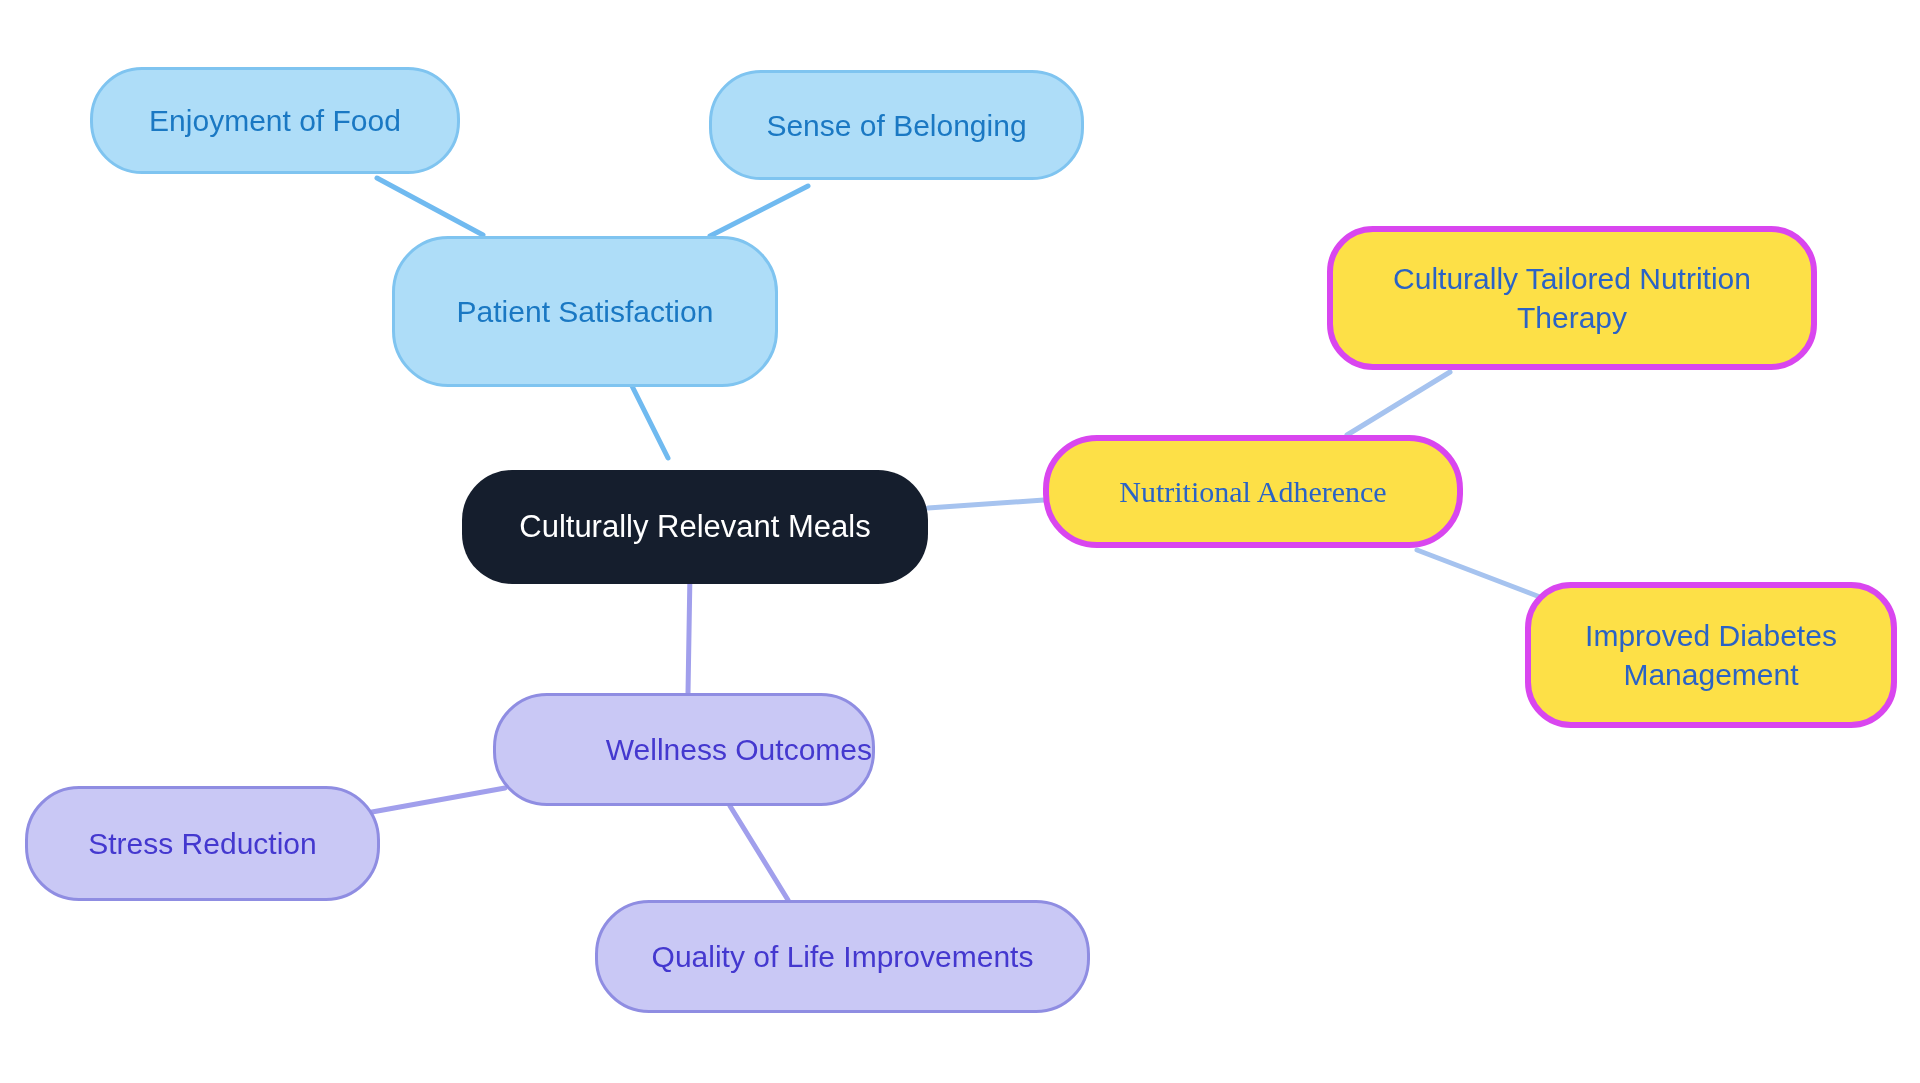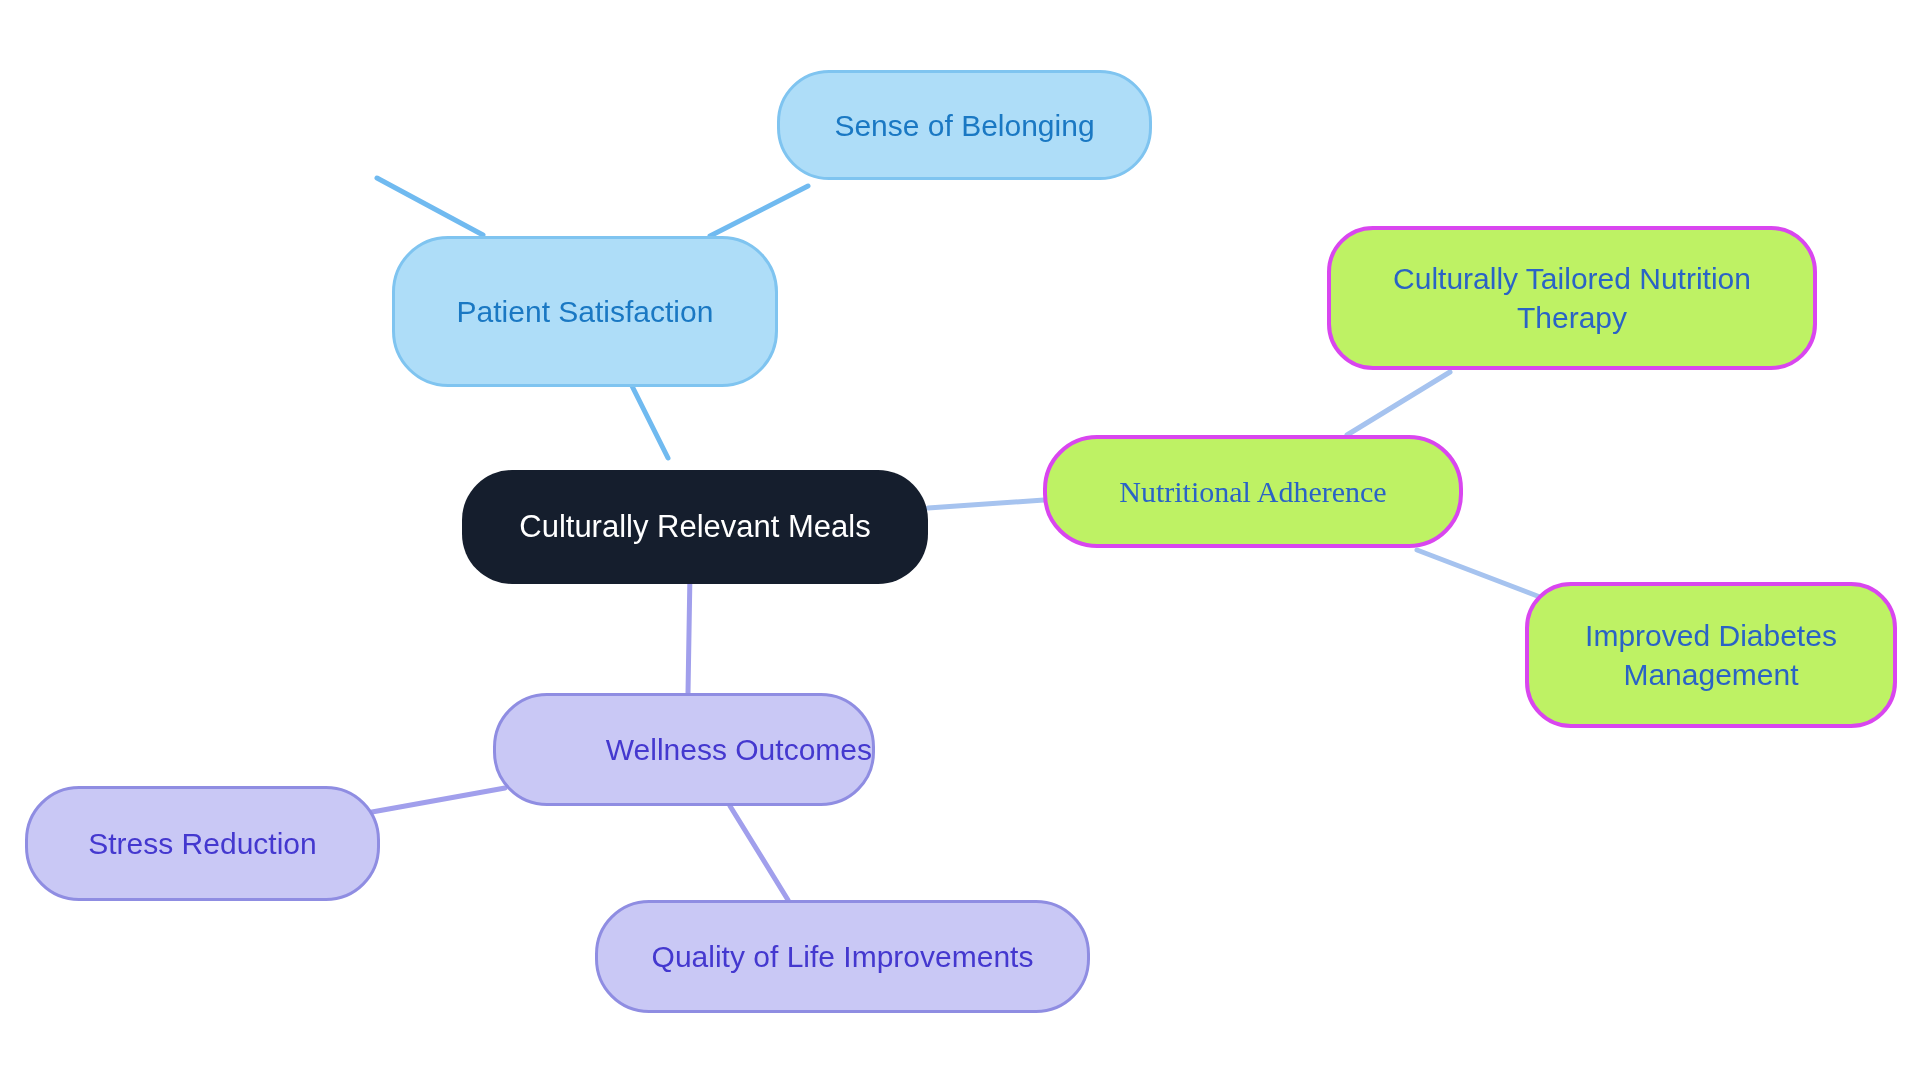--- a/index.html
+++ b/index.html
@@ -41,33 +41,33 @@
     font-size: 31px;
   }
   
   .node-sky {
     background: #aeddf8;
     border: 3px solid #7fc4f0;
     color: #1a78c3;
   }
   
   .node-pale {
-    background: #bef264;
-    border: 4px solid #d946ef;
+    background: #fde047;
+    border: 6px solid #d946ef;
     color: #2a63c6;
   }
   
   .node-lav {
     background: #c9c8f5;
     border: 3px solid #8f8de2;
     color: #4438cf;
   }
   .node-ps   { left: 392px;  top: 236px; width: 386px; height: 151px; border-radius: 56px; }
   .node-eof  { left: 90px;   top: 67px;  width: 370px; height: 107px; border-radius: 52px; }
-  .node-sob  { left: 777px;  top: 70px;  width: 375px; height: 110px; border-radius: 52px; }
+  .node-sob  { left: 709px;  top: 70px;  width: 375px; height: 110px; border-radius: 52px; }
   .node-na   { left: 1043px; top: 435px; width: 420px; height: 113px; border-radius: 54px; font-family: Liberation Serif, serif; }
   .node-ctnt { left: 1327px; top: 226px; width: 490px; height: 144px; border-radius: 46px; padding: 0 28px; }
   .node-idm  { left: 1525px; top: 582px; width: 372px; height: 146px; border-radius: 46px; padding: 8px 24px; }
   .node-wo   { left: 493px;  top: 693px; width: 382px; height: 113px; border-radius: 54px; justify-content: flex-end; }
   .node-sr   { left: 25px;   top: 786px; width: 355px; height: 115px; border-radius: 54px; }
   .node-qol  { left: 595px;  top: 900px; width: 495px; height: 113px; border-radius: 54px; }
 </style>
 </head>
 <body>
 
@@ -88,20 +88,23 @@
     <line x1="730" y1="806" x2="788" y2="900" stroke-width="5" stroke-linecap="round" stroke="#a19fec"></line>
   </svg>
 
   <div class="node node-central">
     <span>Culturally Relevant Meals</span>
   </div>
 
   <div class="node node-sky node-ps">
     <span>Patient Satisfaction</span>
   </div>
+  <div class="node node-sky node-eof">
+    <span>Enjoyment of Food</span>
+  </div>
   <div class="node node-sky node-sob">
     <span>Sense of Belonging</span>
   </div>
 
   <div class="node node-pale node-na">
     <span>Nutritional Adherence</span>
   </div>
   <div class="node node-pale node-ctnt">
     <span>Culturally Tailored Nutrition Therapy</span>
   </div>

